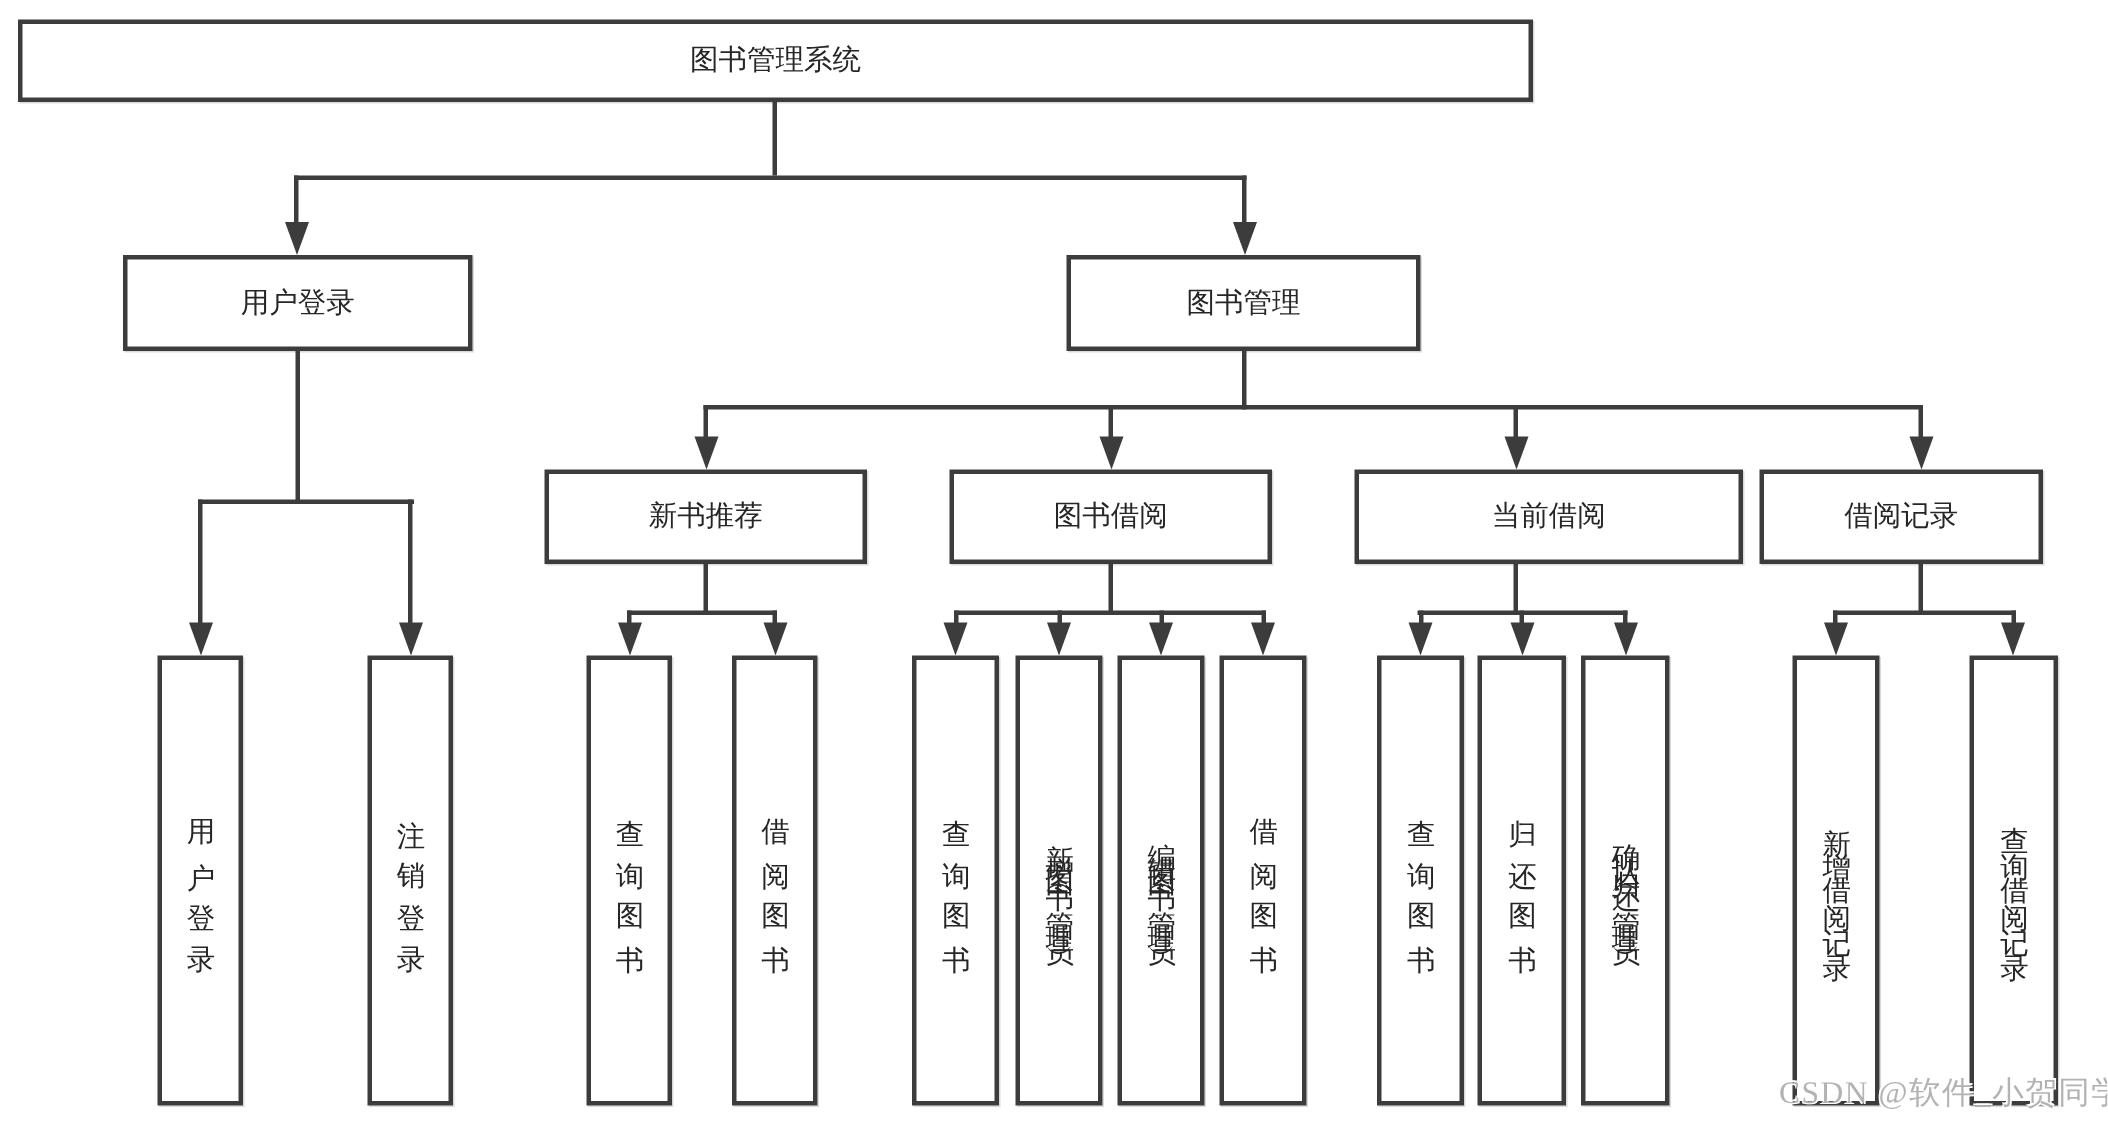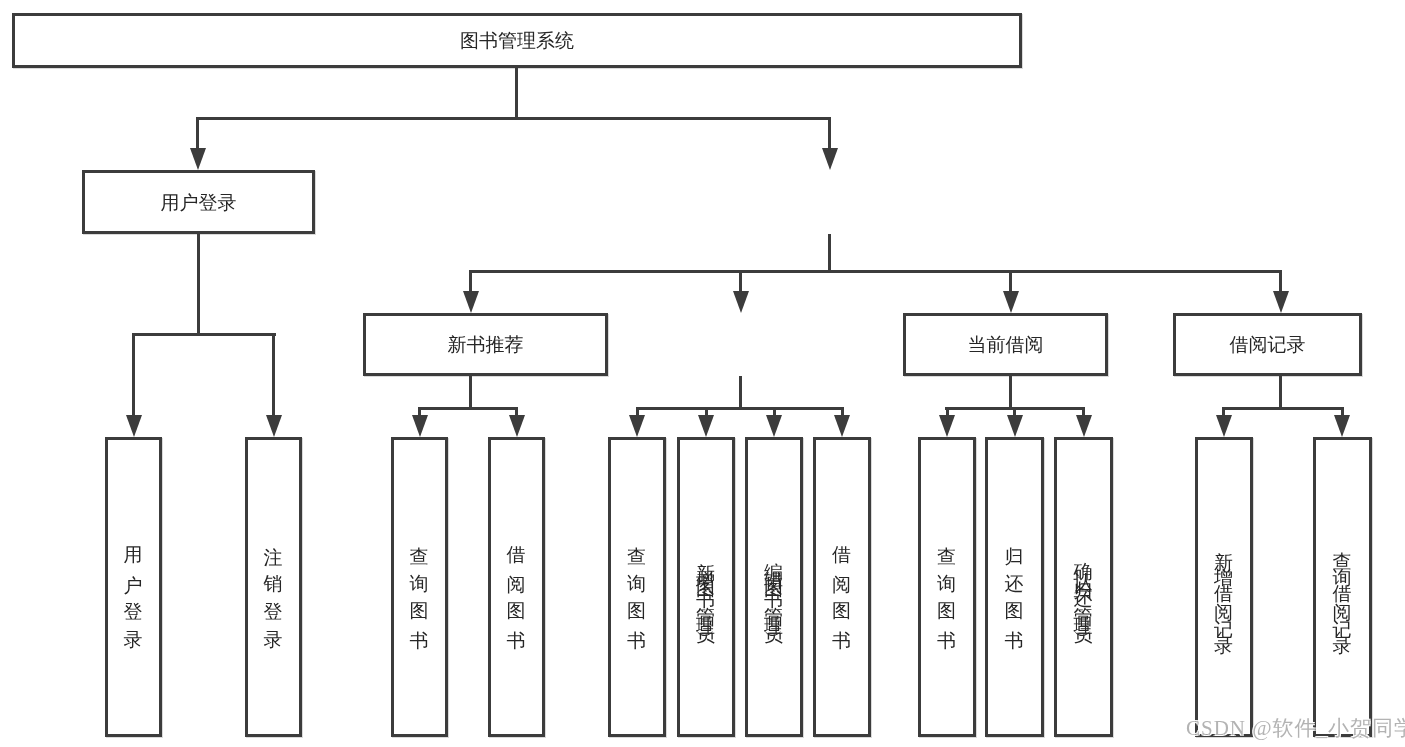--- a/index.html
+++ b/index.html
@@ -47,43 +47,49 @@
   <div class="vline" style="left:515px;top:68px;height:49px;"></div>
   <div class="hline" style="left:196px;top:117px;width:635px;"></div>
   <div class="vline" style="left:196px;top:117px;height:33px;"></div>
   <div class="arrow" style="left:190px;top:148px;"></div>
   <div class="vline" style="left:828px;top:117px;height:33px;"></div>
   <div class="arrow" style="left:822px;top:148px;"></div>
 
   <div class="node" style="left:82px;top:170px;width:233px;height:64px;">
     <span>用户登录</span>
   </div>
+  <div class="node" style="left:711px;top:170px;width:236px;height:64px;">
+    <span>图书管理</span>
+  </div>
 
   <div class="vline" style="left:197px;top:234px;height:102px;"></div>
   <div class="hline" style="left:132px;top:333px;width:144px;"></div>
   <div class="vline" style="left:132px;top:333px;height:84px;"></div>
   <div class="arrow" style="left:126px;top:415px;"></div>
   <div class="vline" style="left:272px;top:333px;height:84px;"></div>
   <div class="arrow" style="left:266px;top:415px;"></div>
 
   <div class="vline" style="left:828px;top:234px;height:39px;"></div>
   <div class="hline" style="left:469px;top:270px;width:813px;"></div>
   <div class="vline" style="left:469px;top:270px;height:23px;"></div>
   <div class="arrow" style="left:463px;top:291px;"></div>
   <div class="vline" style="left:739px;top:270px;height:23px;"></div>
   <div class="arrow" style="left:733px;top:291px;"></div>
   <div class="vline" style="left:1009px;top:270px;height:23px;"></div>
   <div class="arrow" style="left:1003px;top:291px;"></div>
   <div class="vline" style="left:1279px;top:270px;height:23px;"></div>
   <div class="arrow" style="left:1273px;top:291px;"></div>
 
-  <div class="node" style="left:363px;top:313px;width:245px;height:63px;">
+  <div class="node" style="left:363px;top:313px;width:215px;height:63px;">
     <span>新书推荐</span>
   </div>
-  <div class="node" style="left:903px;top:313px;width:205px;height:63px;align-items:center;">
+  <div class="node" style="left:633px;top:313px;width:215px;height:63px;">
+    <span>图书借阅</span>
+  </div>
+  <div class="node" style="left:903px;top:313px;width:259px;height:63px;align-items:center;">
     <span>当前借阅</span>
   </div>
   <div class="node" style="left:1173px;top:313px;width:189px;height:63px;">
     <span>借阅记录</span>
   </div>
 
   <div class="vline" style="left:469px;top:376px;height:33px;"></div>
   <div class="hline" style="left:418px;top:407px;width:100px;"></div>
   <div class="vline" style="left:418px;top:407px;height:10px;"></div>
   <div class="arrow" style="left:412px;top:415px;"></div>

